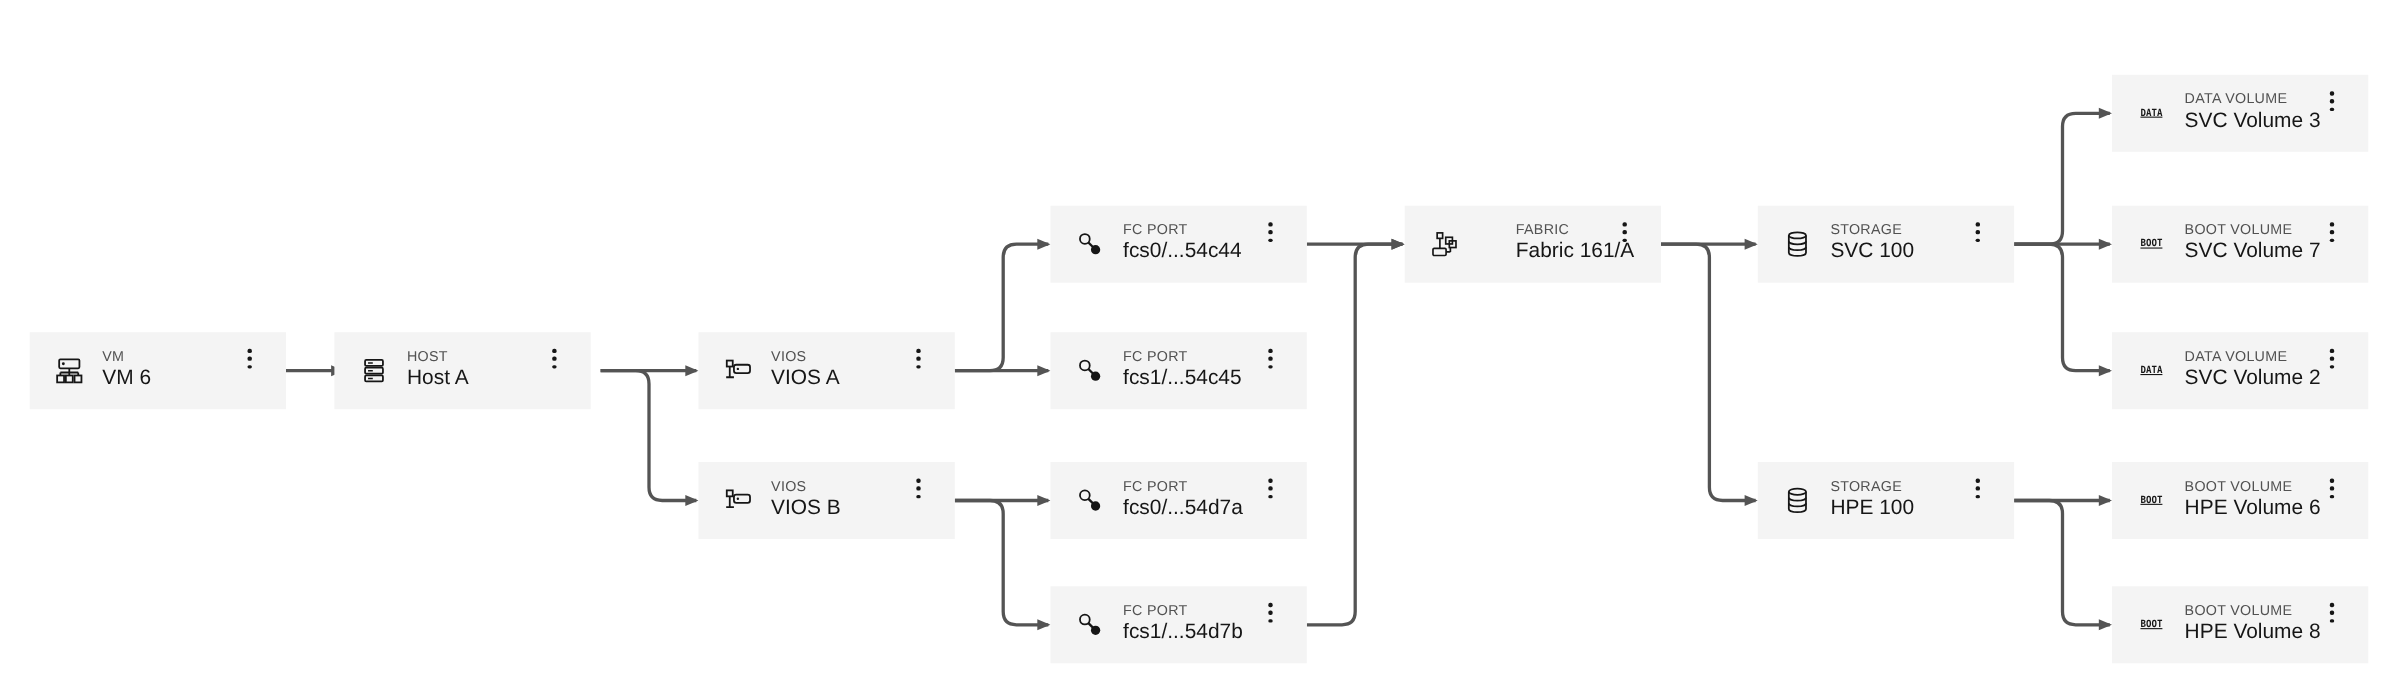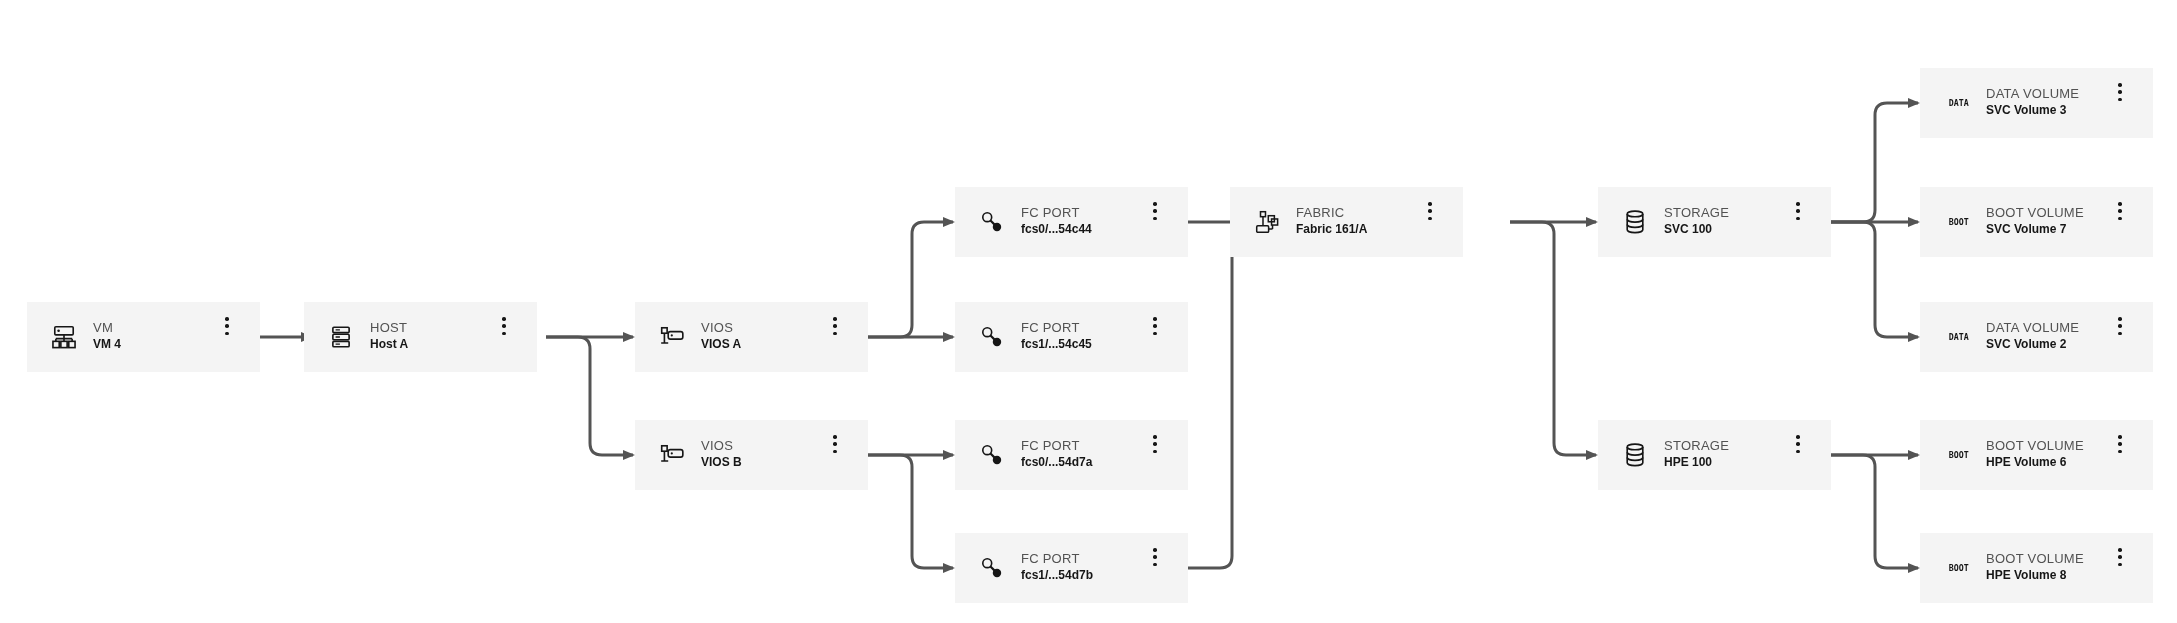--- a/index.html
+++ b/index.html
@@ -16,36 +16,37 @@
     width:233px;height:70px;
     background:#f4f4f4;
     box-sizing:border-box;
     display:flex;align-items:center;
     padding-left:22px;
     cursor:pointer;
   }
   .node-icon{
     flex:0 0 28px;width:28px;height:28px;
     margin-right:16px;
-    display:flex;align-items:center;justify-content:flex-end;
+    display:flex;align-items:center;justify-content:center;
     color:#161616;
+    text-decoration:underline;
   }
   .node-icon svg{display:block;}
   .icon-chip{
     font-family:"DejaVu Sans Mono", monospace;
     font-size:9px;font-weight:bold;color:#161616;
     letter-spacing:0px;transform:scaleX(0.92);
   }
   .node-text{display:flex;flex-direction:column;gap:3px;min-width:0;padding-bottom:2px;}
   .node-label{
     font-size:13px;line-height:1.05;color:#525252;letter-spacing:0.25px;
     white-space:nowrap;
   }
   .node-name{
-    font-size:12px;line-height:1.1;font-weight:700;color:#161616;
+    font-size:19px;line-height:1.1;font-weight:400;color:#161616;
     white-space:nowrap;
   }
   .overflow{
     position:absolute;top:13px;right:26px;
     width:14px;height:22px;
     display:flex;flex-direction:column;align-items:center;justify-content:space-between;
     cursor:pointer;background:transparent;border:none;padding:2px 0;
   }
   .overflow i{width:3.5px;height:3.5px;border-radius:50%;background:#161616;display:block;}
 </style>
@@ -83,21 +84,21 @@
             <rect x="3.5" y="2.5" width="17" height="7.5" rx="1"></rect>
             <circle cx="7" cy="6.2" r="1.2" fill="currentColor" stroke="none"></circle>
             <path d="M12 10v3.5M4.5 13.5h15M4.5 13.5V16M12 13.5V16M19.5 13.5V16"></path>
             <rect x="1.8" y="16" width="5.8" height="5.8"></rect>
             <rect x="9.1" y="16" width="5.8" height="5.8"></rect>
             <rect x="16.4" y="16" width="5.8" height="5.8"></rect>
           </svg>
         </span>
     <span class="node-text">
       <span class="node-label">VM</span>
-      <span class="node-name">VM 4</span>
+      <span class="node-name">VM 6</span>
     </span>
     <button class="overflow">
           <i></i>
           <i></i>
           <i></i>
         </button>
   </div>
       <div class="node" style="left: 304px; top: 302px;">
     <span class="node-icon">
           <svg width="26" height="26" viewBox="0 0 24 24" fill="none" stroke="currentColor" stroke-width="1.5">
@@ -220,21 +221,21 @@
     <span class="node-text">
       <span class="node-label">FC PORT</span>
       <span class="node-name">fcs1/...54d7b</span>
     </span>
     <button class="overflow">
           <i></i>
           <i></i>
           <i></i>
         </button>
   </div>
-      <div class="node" style="left: 1230px; top: 187px;">
+      <div class="node" style="left: 1277px; top: 187px; gap: 35px;">
     <span class="node-icon">
           <svg width="26" height="26" viewBox="0 0 24 24" fill="none" stroke="currentColor" stroke-width="1.4">
             <rect x="6" y="2.5" width="4.6" height="4.6"></rect>
             <rect x="13.2" y="6.2" width="5.6" height="5.6"></rect>
             <rect x="16.2" y="9.2" width="5.6" height="5.6"></rect>
             <rect x="2.5" y="15.5" width="11" height="6" rx="1"></rect>
             <path d="M8.3 7.1v8.4M13.5 18.5h3.6M17.1 18.5v-3.7"></path>
           </svg>
         </span>
     <span class="node-text">

